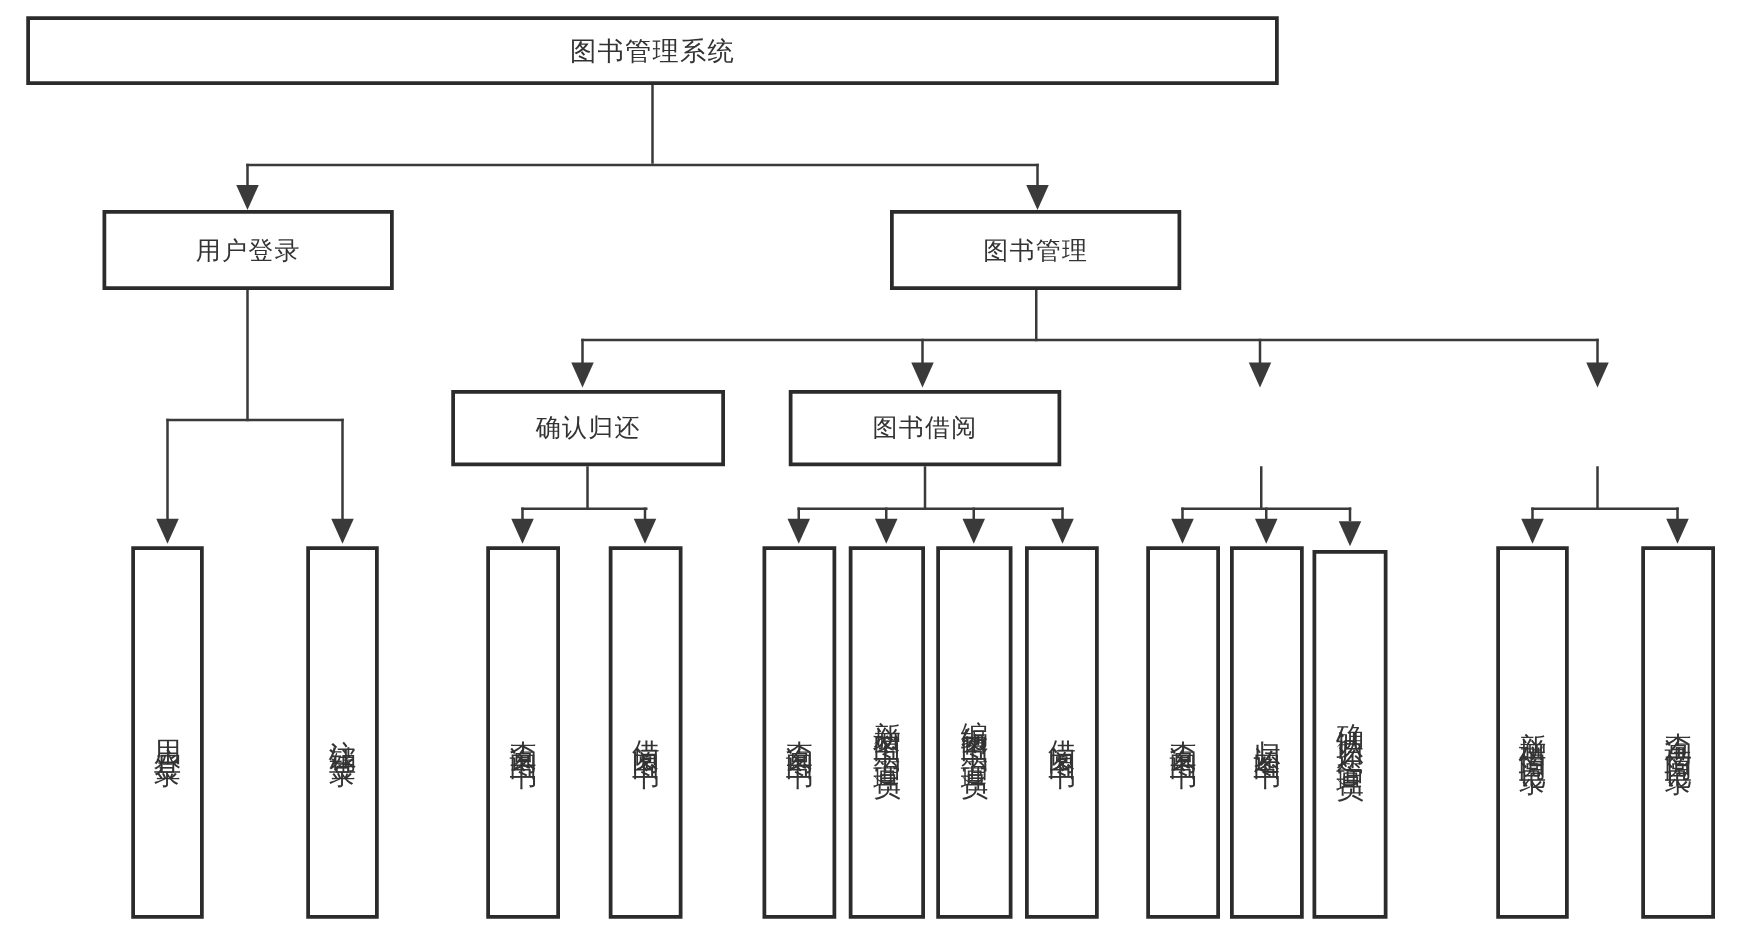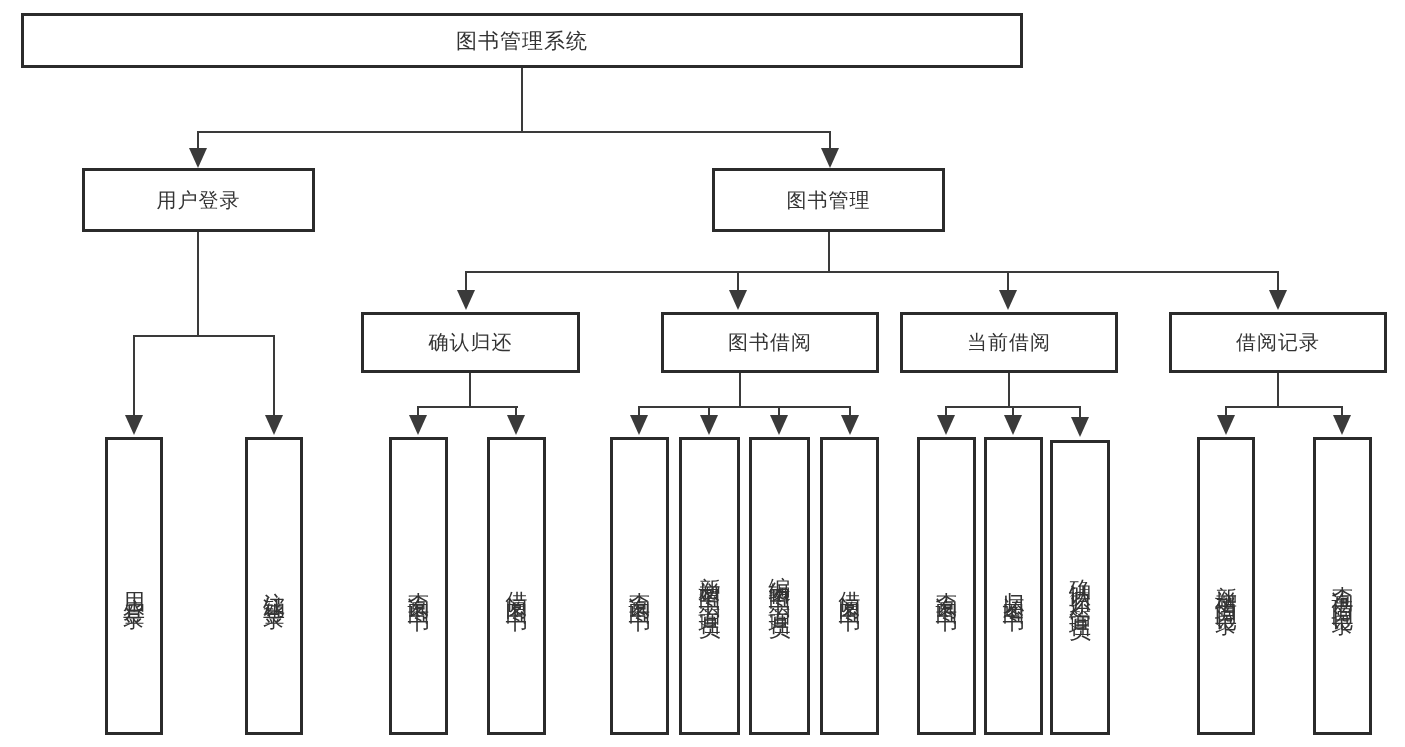--- a/index.html
+++ b/index.html
@@ -69,28 +69,22 @@
   <div class="line" style="left:737px;top:271px;width:2px;height:21px;"></div>
   <div class="arrow" style="left:729px;top:290px;"></div>
   <div class="line" style="left:1007px;top:271px;width:2px;height:21px;"></div>
   <div class="arrow" style="left:999px;top:290px;"></div>
   <div class="line" style="left:1277px;top:271px;width:2px;height:21px;"></div>
   <div class="arrow" style="left:1269px;top:290px;"></div>
 
   <div class="box" style="left:361px;top:312px;width:219px;height:61px;">
     <span class="hlabel">确认归还</span>
   </div>
-  <div class="box" style="left:631px;top:312px;width:218px;height:61px;margin-left:30px;">
+  <div class="box" style="left:631px;top:312px;width:218px;height:61px;">
     <span class="hlabel">图书借阅</span>
-  </div>
-  <div class="box" style="left:900px;top:312px;width:218px;height:61px;">
-    <span class="hlabel">当前借阅</span>
-  </div>
-  <div class="box" style="left:1169px;top:312px;width:218px;height:61px;">
-    <span class="hlabel">借阅记录</span>
   </div>
 
   <div class="line" style="left:469px;top:373px;width:2px;height:35px;"></div>
   <div class="line" style="left:417px;top:406px;width:101px;height:2px;"></div>
   <div class="line" style="left:417px;top:406px;width:2px;height:11px;"></div>
   <div class="arrow" style="left:409px;top:415px;"></div>
   <div class="line" style="left:515px;top:406px;width:2px;height:11px;"></div>
   <div class="arrow" style="left:507px;top:415px;"></div>
 
   <div class="line" style="left:739px;top:373px;width:2px;height:35px;"></div>

